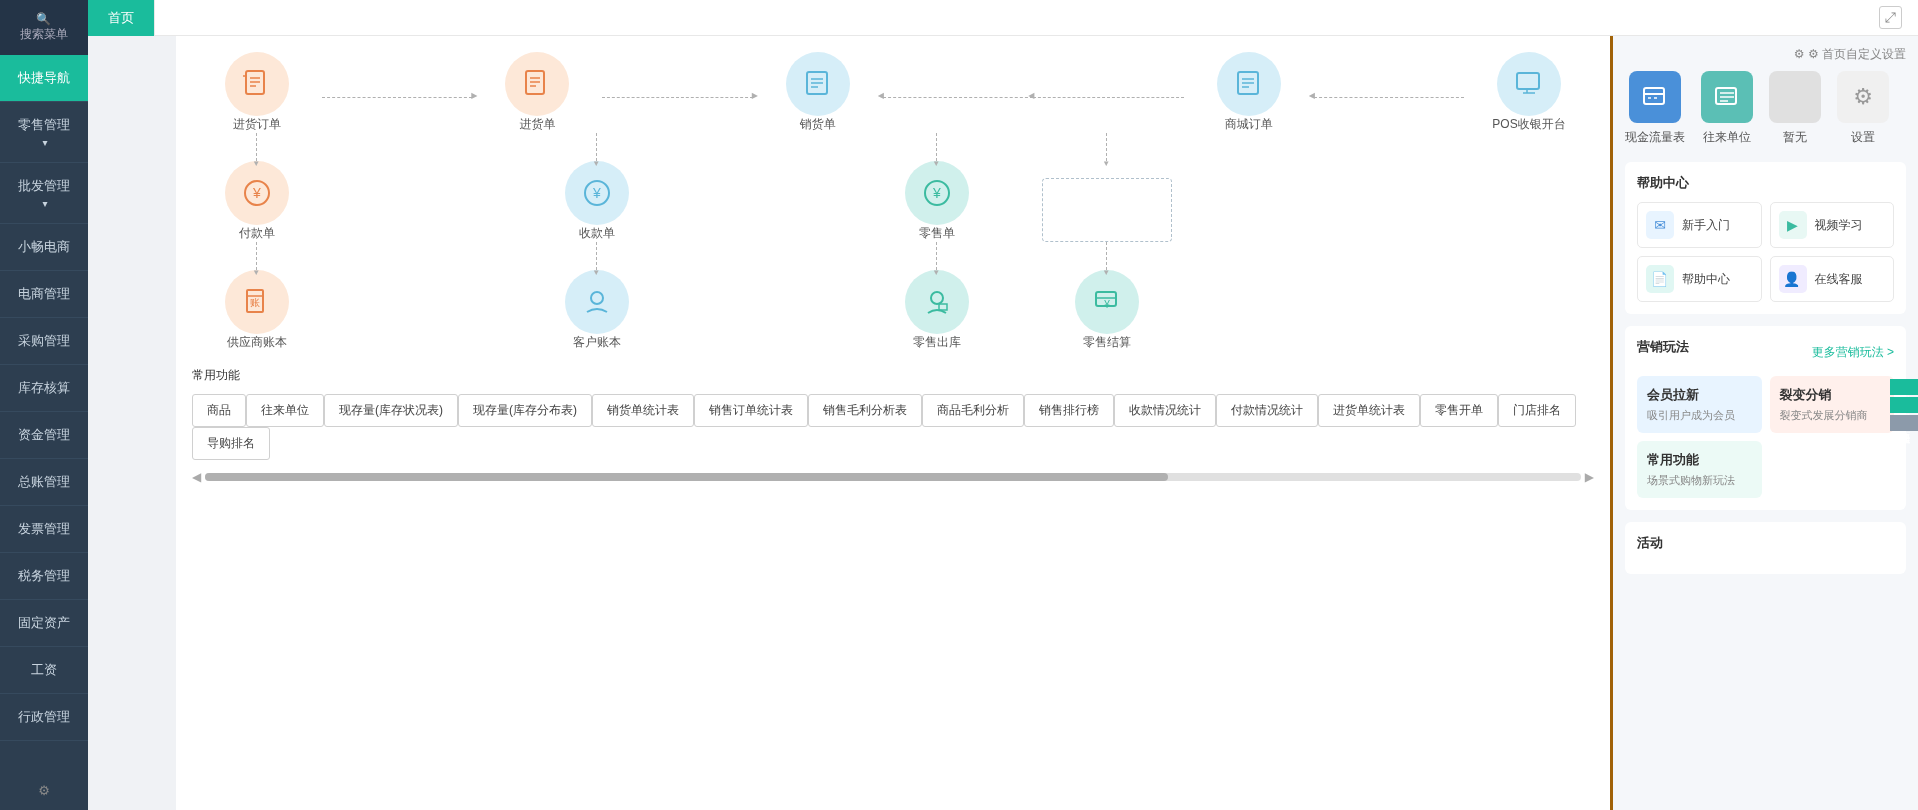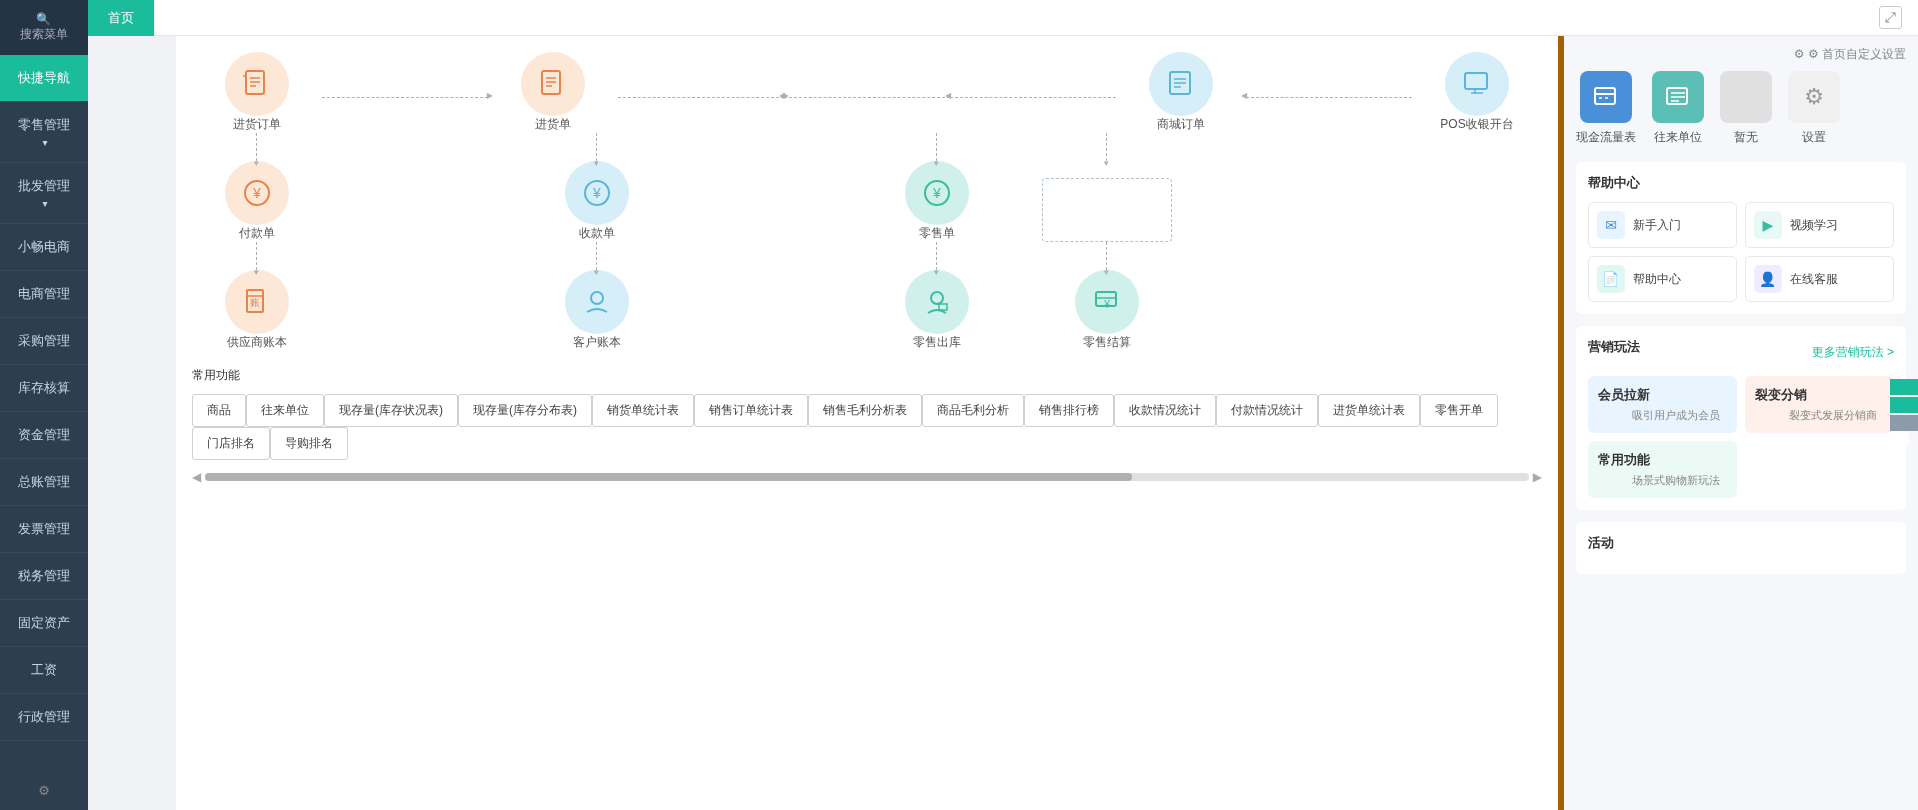--- a/index.html
+++ b/index.html
@@ -155,26 +155,26 @@
     }
     .scroll-thumb {
       height: 8px;
       background: #b0b0b0;
       border-radius: 4px;
       width: 70%;
     }
 
     
     .right-panel {
-      width: 360px;
+      width: 308px;
       flex-shrink: 0;
       background: #f5f7fa;
       overflow-y: auto;
       padding: 10px 12px;
-      border-left: 6px solid #a16207;
+      border-left: 3px solid #a16207;
     }
 
     
     .quick-nav-header {
       text-align: right;
       color: #888;
       font-size: 12px;
       margin-bottom: 8px;
       cursor: pointer;
     }
@@ -265,21 +265,21 @@
     .mkt-item {
       background: #f0f9ff;
       border-radius: 6px;
       padding: 10px;
       cursor: pointer;
     }
     .mkt-item:nth-child(2) { background: #fff5f0; }
     .mkt-item:nth-child(3) { background: #f0fff8; }
     .mkt-item:nth-child(4) { background: #fff8f0; }
     .mkt-title { font-size: 13px; color: #333; font-weight: bold; margin-bottom: 4px; }
-    .mkt-sub { font-size: 11px; color: #888; margin-left: 34px; }
+    .mkt-sub { font-size: 11px; color: #888; }
 
     
     .float-btns {
       position: fixed;
       right: 0;
       top: 50%;
       transform: translateY(-50%);
       display: flex;
       flex-direction: column;
       gap: 2px;
@@ -452,20 +452,31 @@
                 <line x1="9" y1="10" x2="19" y2="10" stroke="#e8834a" stroke-width="1.5"></line>
                 <line x1="9" y1="14" x2="19" y2="14" stroke="#e8834a" stroke-width="1.5"></line>
                 <line x1="9" y1="18" x2="15" y2="18" stroke="#e8834a" stroke-width="1.5"></line>
               </svg>
           </div>
           <div class="wf-label">进货单</div>
         </div>
 
         <div class="wf-arrow-h right" style="margin-bottom:34px;"></div>
 
+        <div class="wf-node-wrap">
+          <div class="wf-circle blue">
+            <svg width="32" height="32" viewBox="0 0 32 32">
+                <rect x="5" y="4" width="20" height="22" rx="2" fill="none" stroke="#5ab5d9" stroke-width="2"></rect>
+                <line x1="9" y1="11" x2="21" y2="11" stroke="#5ab5d9" stroke-width="1.5"></line>
+                <line x1="9" y1="15" x2="21" y2="15" stroke="#5ab5d9" stroke-width="1.5"></line>
+                <line x1="9" y1="19" x2="16" y2="19" stroke="#5ab5d9" stroke-width="1.5"></line>
+              </svg>
+          </div>
+          <div class="wf-label">销货单</div>
+        </div>
 
         <div class="wf-arrow-h left" style="margin-bottom:34px;"></div>
 
 
         <div class="wf-arrow-h left" style="margin-bottom:34px;"></div>
 
         <div class="wf-node-wrap">
           <div class="wf-circle blue">
             <svg width="32" height="32" viewBox="0 0 32 32">
                 <rect x="5" y="4" width="20" height="22" rx="2" fill="none" stroke="#5ab5d9" stroke-width="2"></rect>

